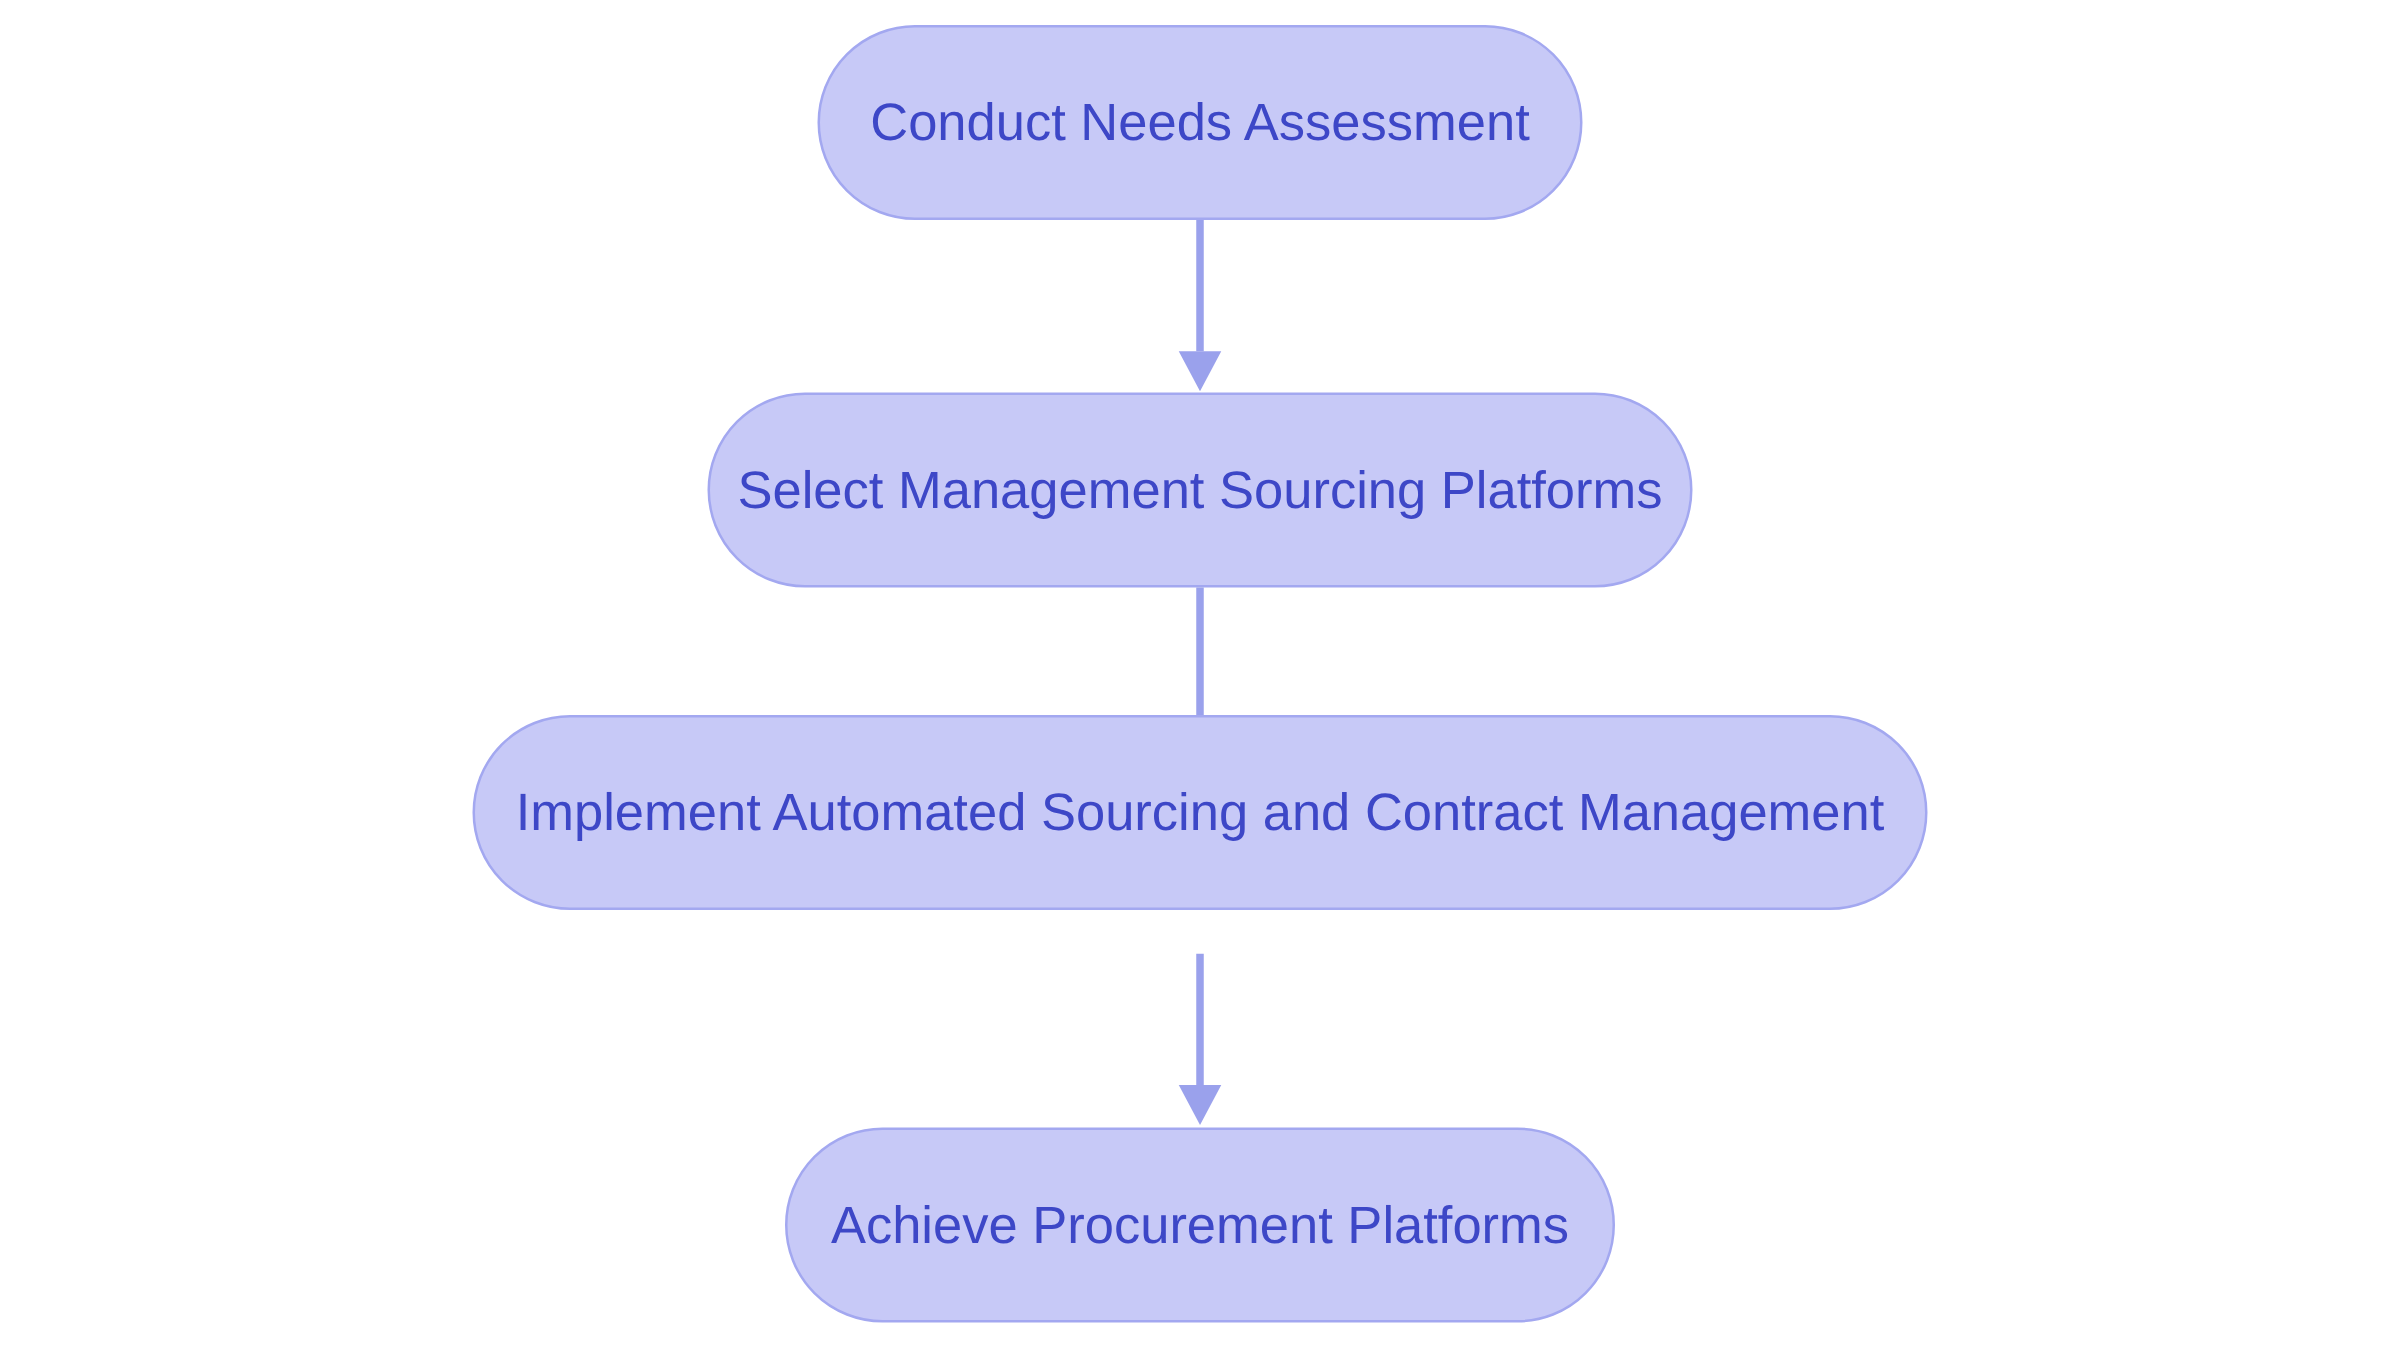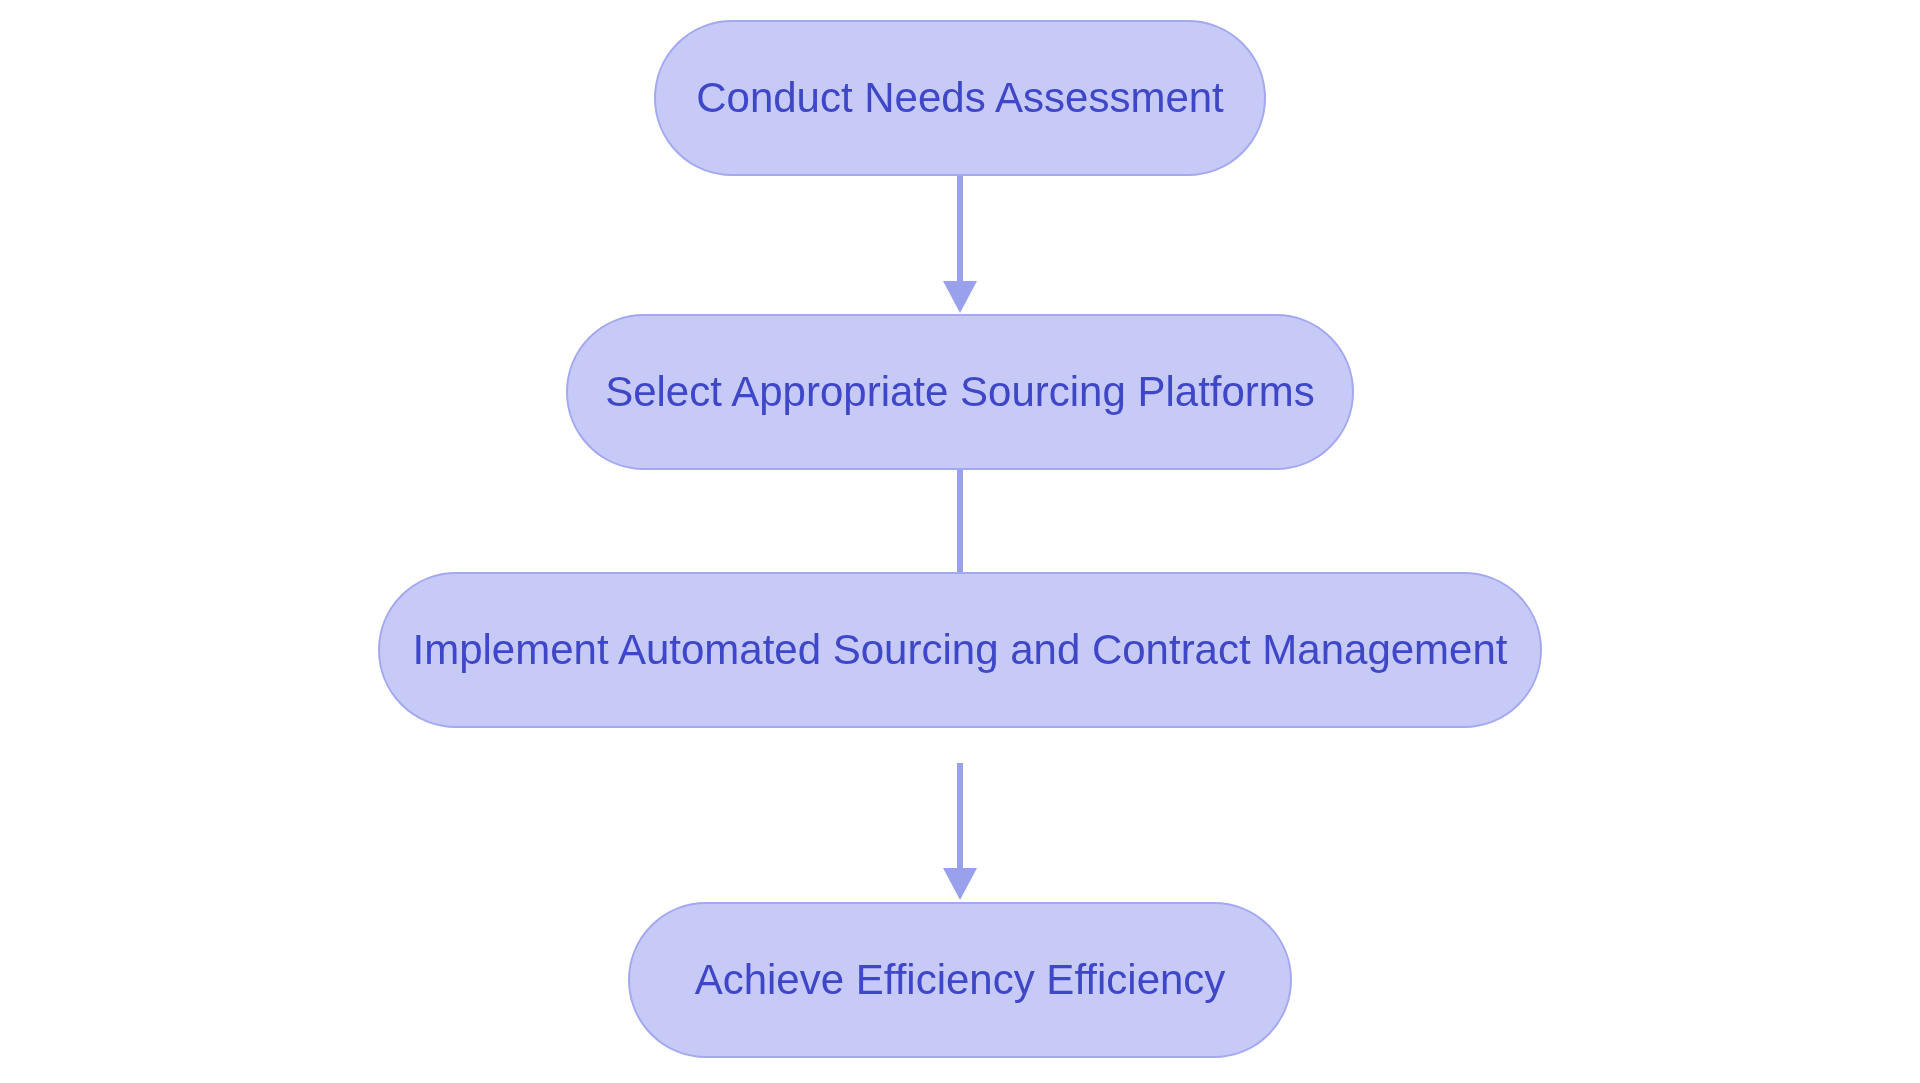--- a/index.html
+++ b/index.html
@@ -76,34 +76,34 @@
   <div class="node node-1">
     <span class="label">Conduct Needs Assessment</span>
   </div>
 
   <div class="arrow arrow-1">
     <div class="shaft"></div>
     <div class="head"></div>
   </div>
 
   <div class="node node-2">
-    <span class="label">Select Appropriate Sourcing Platforms</span>
+    <span class="label">Select Management Sourcing Platforms</span>
   </div>
 
   <div class="arrow arrow-2">
     <div class="shaft"></div>
     <div class="head"></div>
   </div>
 
   <div class="node node-3">
     <span class="label">Implement Automated Sourcing and Contract Management</span>
   </div>
 
   <div class="arrow arrow-3">
     <div class="shaft"></div>
     <div class="head"></div>
   </div>
 
   <div class="node node-4">
-    <span class="label">Achieve Efficiency Efficiency</span>
+    <span class="label">Achieve Procurement Platforms</span>
   </div>
 
 </div>
 
 </body></html>

